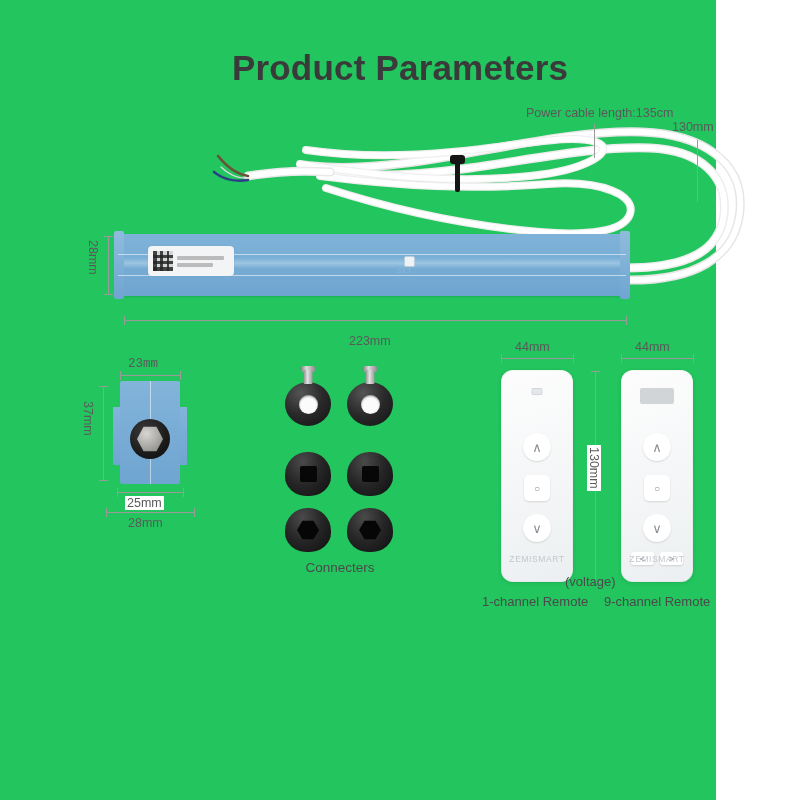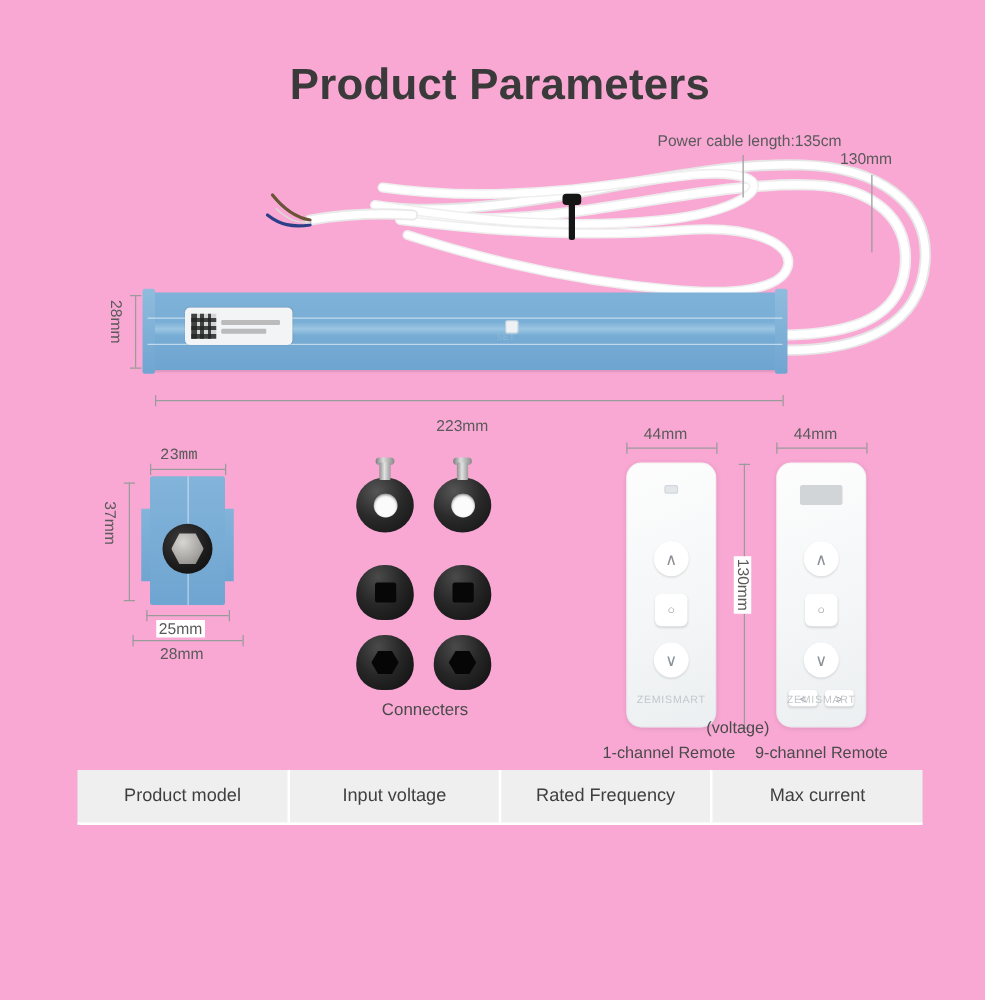--- a/index.html
+++ b/index.html
@@ -2,21 +2,21 @@
 <html><head>
 <meta charset="utf-8">
 <style>
   html, body {
     margin: 0; padding: 0;
     width: 800px; height: 800px;
     background: #ffffff;
     font-family: "Liberation Sans", sans-serif;
     overflow: hidden;
   }
-  #page { position: relative; width: 788px; height: 800px; background:#f9a8d4; }
+  #page { position: relative; width: 716px; height: 800px; background:#22c55e; }
 
   
   .title {
     position: absolute; left: 0; top: 48px; width: 800px;
     text-align: center;
     font-size: 35px; font-weight: bold; color: #3a3a3a;
     letter-spacing: 0.2px;
   }
 
   
@@ -369,23 +369,17 @@
   <div class="tick-h" style="left:591px; top:582px;"></div>
   <div class="dim-v" style="left:587px; top:445px; background:#fff; padding:2px 0;">130mm</div>
 
   <div class="lbl" style="left:565px; top:574px;">(voltage)</div>
   <div class="lbl" style="left:482px; top:594px;">1-channel Remote</div>
   <div class="lbl" style="left:604px; top:594px;">9-channel Remote</div>
 
   <div class="spec">
     <table>
       <tbody>
-        <tr>
-          <th>Product model</th>
-          <th>Input voltage</th>
-          <th>Rated Frequency</th>
-          <th>Max current</th>
-        </tr>
       </tbody>
     </table>
   </div>
 
 </div>
 
 </body></html>

